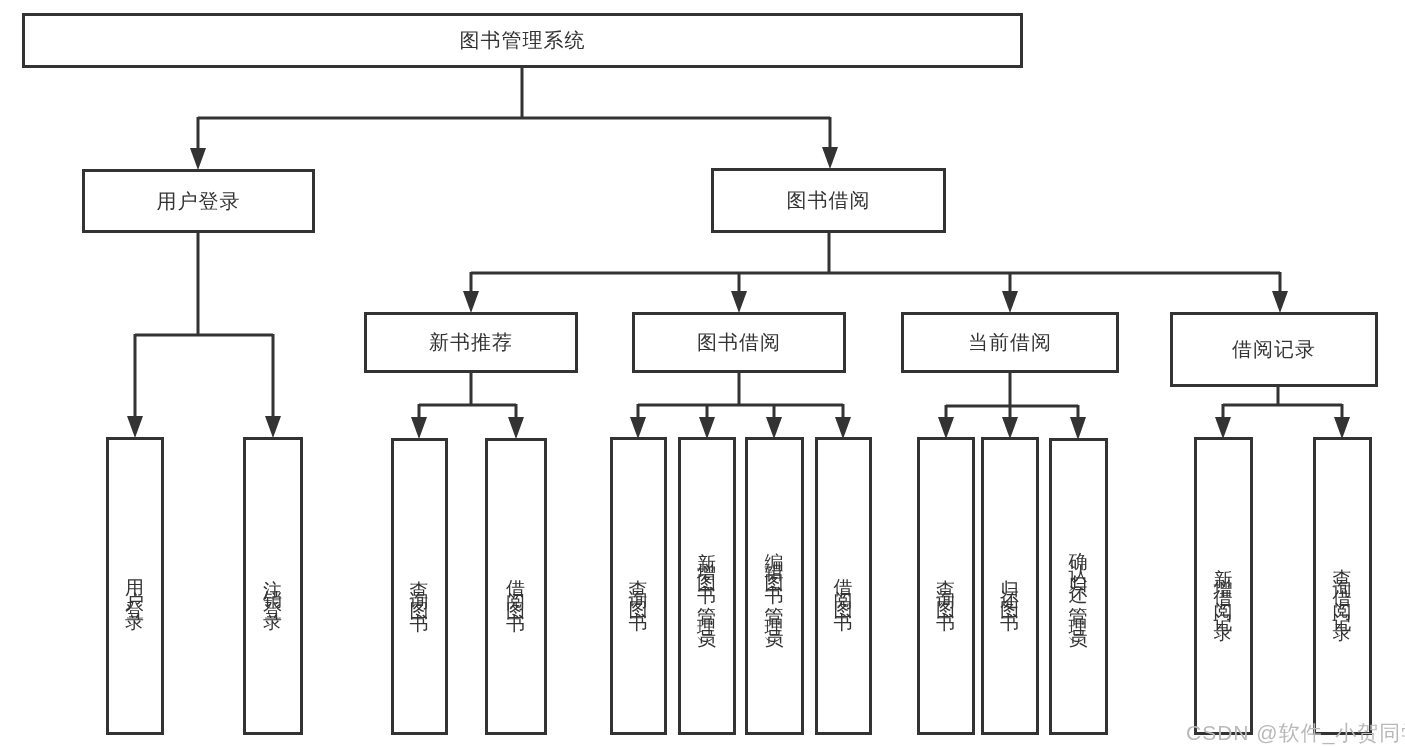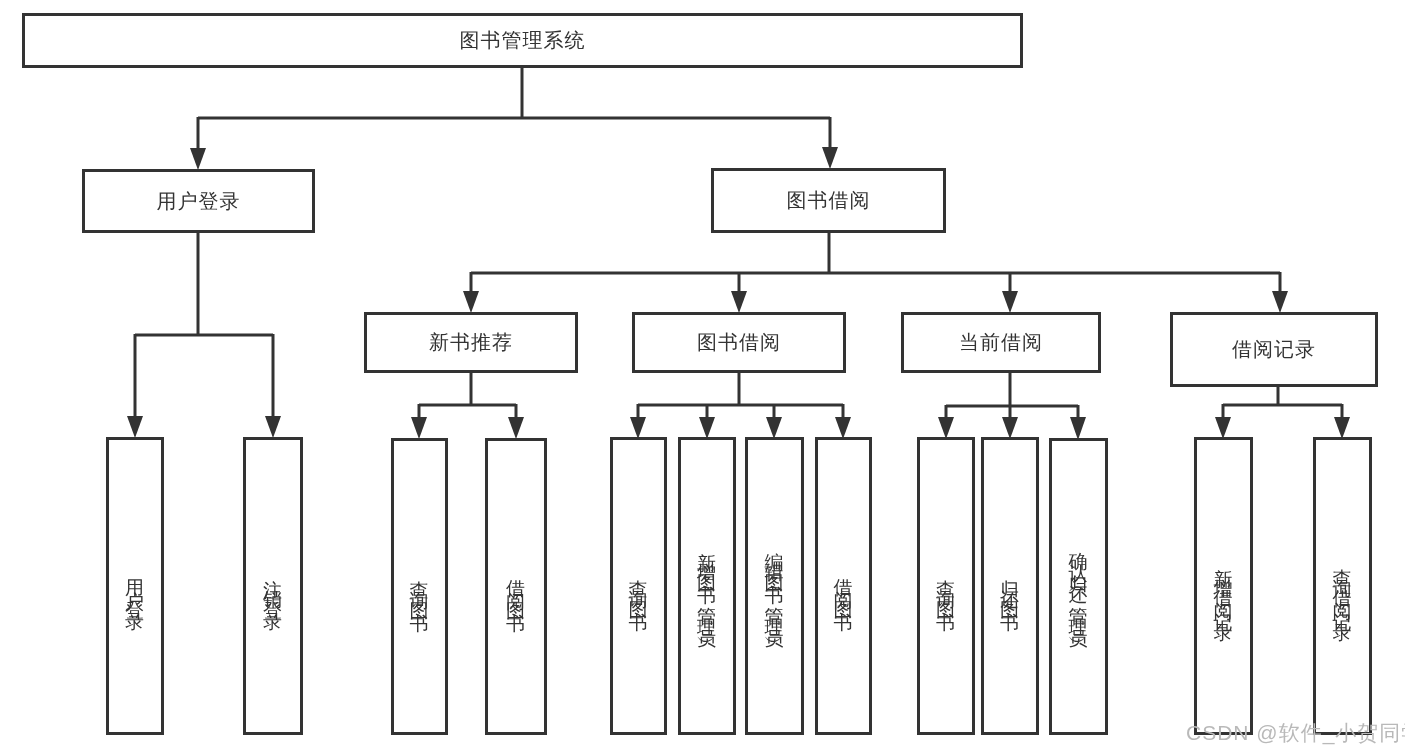--- a/index.html
+++ b/index.html
@@ -141,21 +141,21 @@
   <div class="node" style="left:711px; top:168px; width:235px; height:65px;">
     <span class="hlabel">图书借阅</span>
   </div>
 
   <div class="node" style="left:364px; top:312px; width:214px; height:61px;">
     <span class="hlabel">新书推荐</span>
   </div>
   <div class="node" style="left:632px; top:312px; width:214px; height:61px;">
     <span class="hlabel">图书借阅</span>
   </div>
-  <div class="node" style="left:901px; top:312px; width:200px; height:61px;">
+  <div class="node" style="left:901px; top:312px; width:218px; height:61px;">
     <span class="hlabel">当前借阅</span>
   </div>
   <div class="node" style="left:1170px; top:312px; width:208px; height:75px;">
     <span class="hlabel">借阅记录</span>
   </div>
 
   <div class="node leaf" style="left:106px; top:437px; width:58px; height:298px;">
     <span class="vlabel">用户登录</span>
   </div>
   <div class="node leaf" style="left:243px; top:437px; width:60px; height:298px;">

